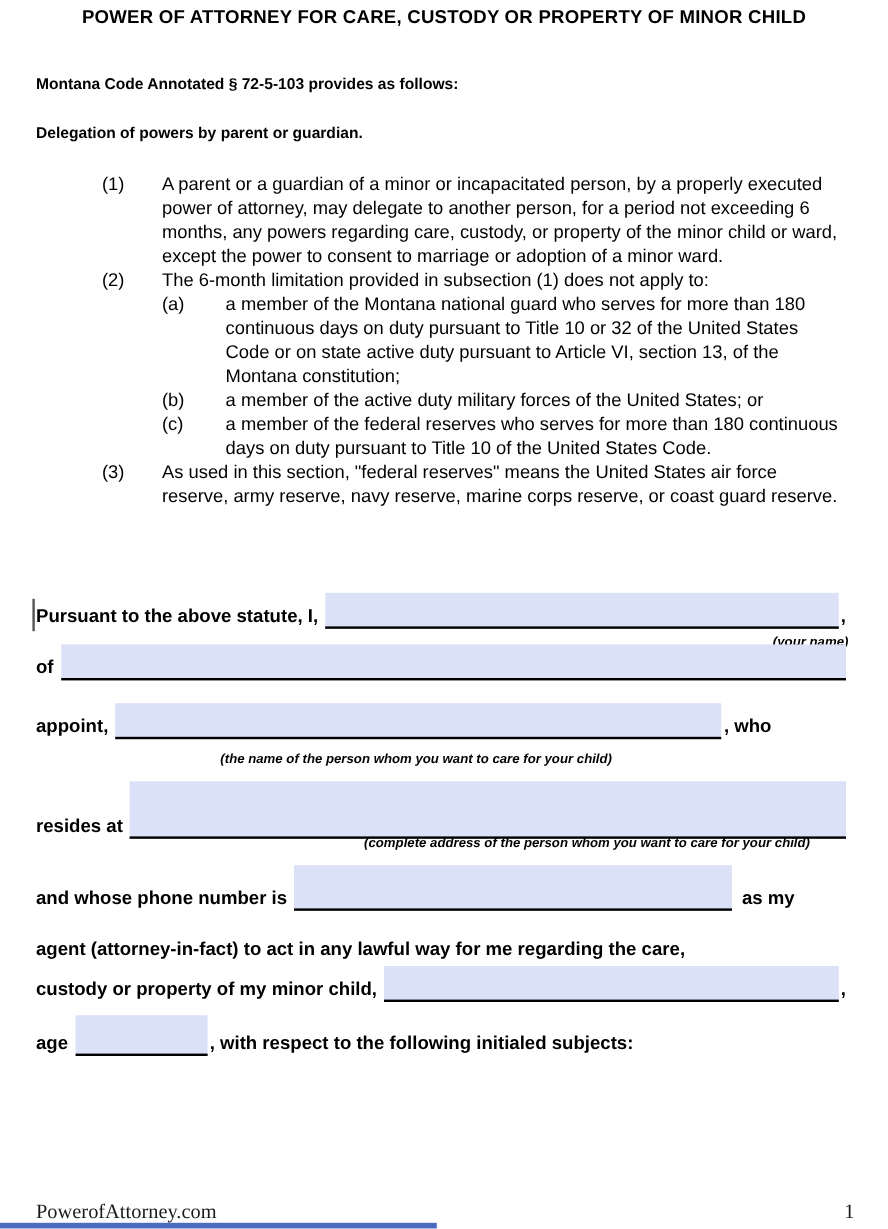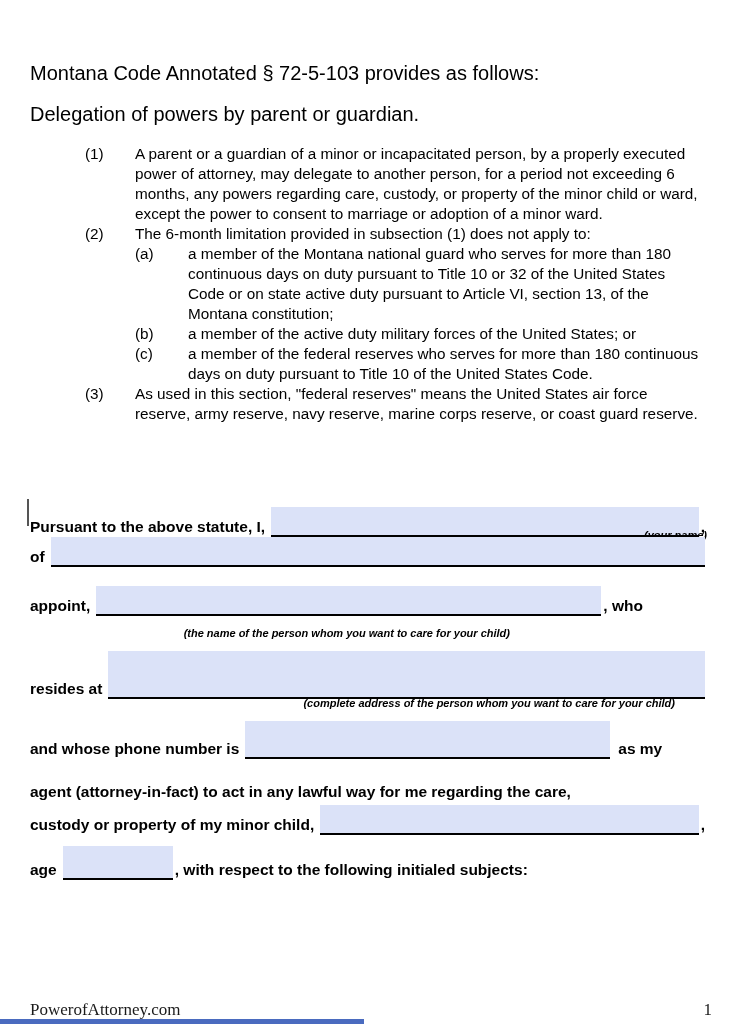--- a/index.html
+++ b/index.html
@@ -9,21 +9,21 @@
     background:#ffffff;
     font-family:"Liberation Sans","DejaVu Sans",sans-serif;
     color:#000;
     overflow:hidden;
   }
   .title{
     position:absolute;top:6px;left:0;right:0;
     margin:0;text-align:center;
     font-size:15.5px;font-weight:bold;letter-spacing:.2px;
   }
-  .boldline{position:absolute;left:30px;right:39px;margin:0;font-size:20px;font-weight:normal;}
+  .boldline{position:absolute;left:30px;right:39px;margin:0;font-size:13px;font-weight:bold;}
   .intro{top:62px;}
   .heading2{top:103px;}
   .statute{
     position:absolute;top:144px;left:85px;right:35px;
     font-size:15.3px;line-height:20px;font-weight:normal;
   }
   .item{display:flex;align-items:flex-start;}
   .item .num{width:50px;flex-shrink:0;}
   .subs{margin-left:50px;}
   .subs .num{width:53px;}
@@ -61,20 +61,21 @@
     font-family:"Liberation Serif","DejaVu Serif",serif;
     font-size:17px;color:#1a1a1a;
   }
   .bottom-strip{position:absolute;left:0;top:1019px;width:364px;height:5px;background:#4a6bbf;}
 </style>
 </head>
 <body>
 
 <div class="page">
 
+  <h1 class="title">POWER OF ATTORNEY FOR CARE, CUSTODY OR PROPERTY OF MINOR CHILD</h1>
 
   <p class="boldline intro">Montana Code Annotated § 72-5-103 provides as follows:</p>
   <p class="boldline heading2">Delegation of powers by parent or guardian.</p>
 
   <div class="statute">
     <div class="item">
       <span class="num">(1)</span>
       <span class="txt">A parent or a guardian of a minor or incapacitated person, by a properly executed power of attorney, may delegate to another person, for a period not exceeding 6 months, any powers regarding care, custody, or property of the minor child or ward, except the power to consent to marriage or adoption of a minor ward.</span>
     </div>
     <div class="item">
@@ -96,21 +97,21 @@
       </div>
     </div>
     <div class="item">
       <span class="num">(3)</span>
       <span class="txt">As used in this section, "federal reserves" means the United States air force reserve, army reserve, navy reserve, marine corps reserve, or coast guard reserve.</span>
     </div>
   </div>
 
   <div class="caret"></div>
 
-  <div class="row" style="top:507px;height:30px;">
+  <div class="row" style="top:494px;height:30px;">
     <span class="lbl">Pursuant to the above statute, I,</span>
     <input class="fill grow" type="text" value="" style="">
     <span class="suffix" style="margin-left:2px;">,</span>
   </div>
   <div class="hint" style="top:529px;left:302px;width:405px;">(your name)</div>
 
   <div class="row" style="top:537px;height:30px;">
     <span class="lbl">of</span>
     <input class="fill grow" type="text" value="" style="">
   </div>

